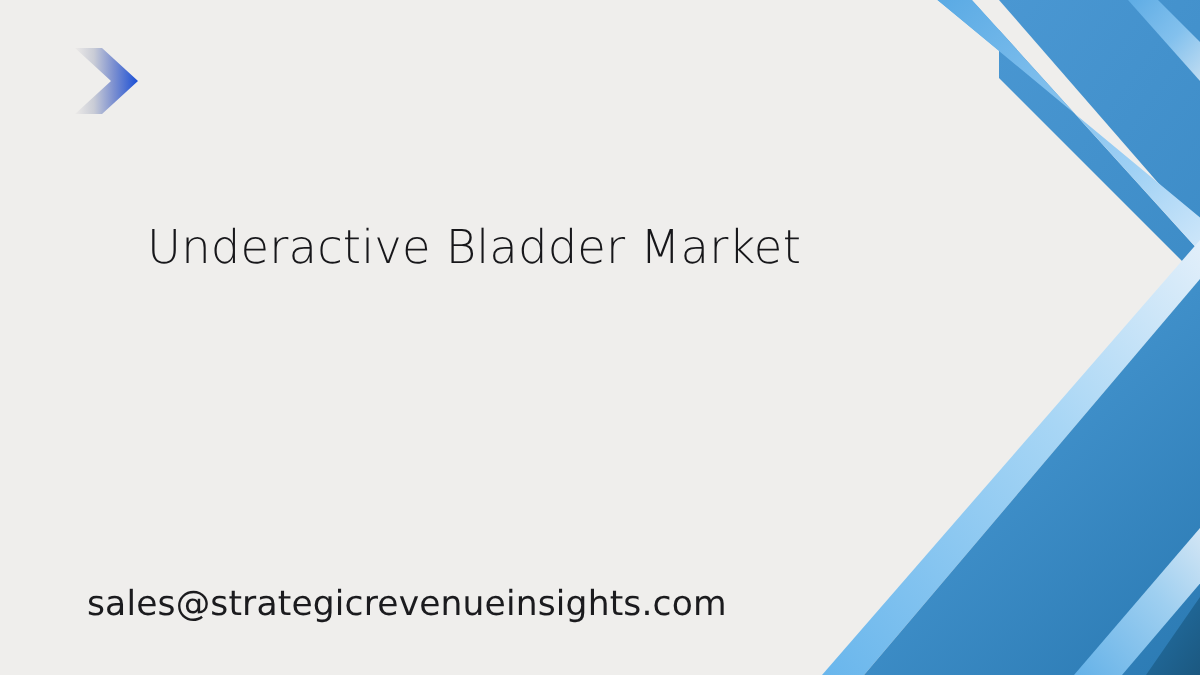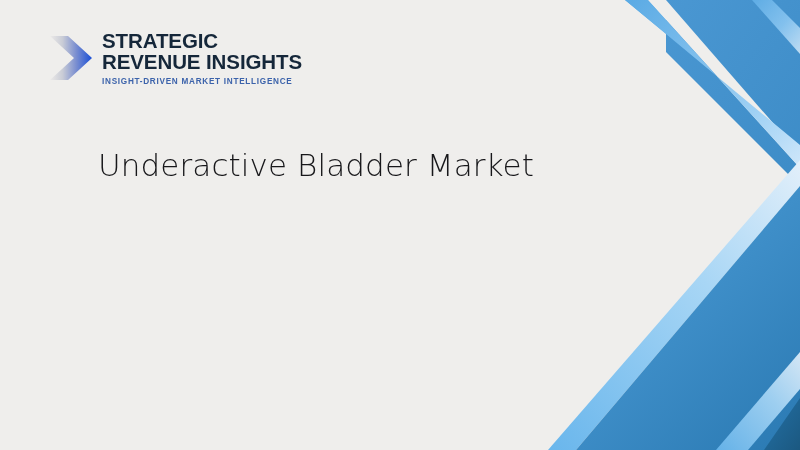--- a/index.html
+++ b/index.html
@@ -174,23 +174,19 @@
         <linearGradient id="gradChevron" x1="0" y1="0.5" x2="1" y2="0.5">
           <stop offset="0%" stop-color="#eceae8"></stop>
           <stop offset="30%" stop-color="#c9ccd6"></stop>
           <stop offset="62%" stop-color="#7b8fd0"></stop>
           <stop offset="100%" stop-color="#1a4fd6"></stop>
         </linearGradient>
       </defs>
       <path d="M2,2 L20,2 L44,24 L20,46 L2,46 L26,24 Z" fill="url(#gradChevron)"></path>
     </svg>
 
-    <div id="logo-text-block">
-      <div class="logo-line">STRATEGIC</div>
-      <div class="logo-line">REVENUE INSIGHTS</div>
-      <div id="logo-tagline">INSIGHT-DRIVEN MARKET INTELLIGENCE</div>
-    </div>
   </div>
 
   <div id="slide-title">Underactive Bladder Market</div>
 
+  <div id="contact-email">sales@strategicrevenueinsights.com</div>
 
 </div>
 
 </body></html>

